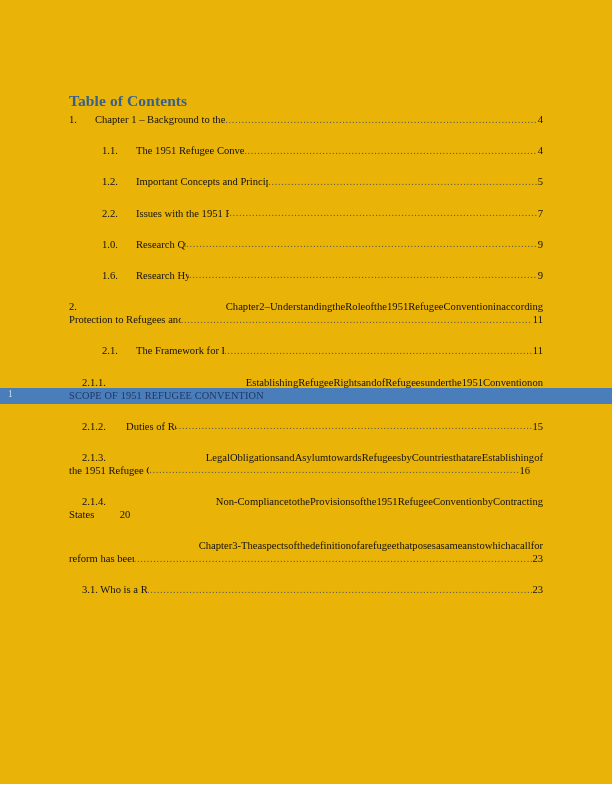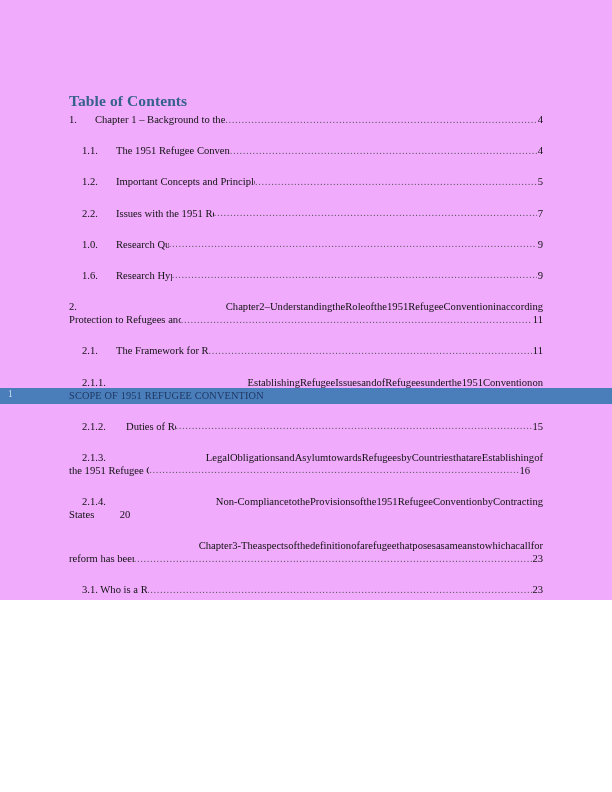--- a/index.html
+++ b/index.html
@@ -14,22 +14,22 @@
     overflow: hidden;
     font-family: "Liberation Serif", "DejaVu Serif", serif;
     color: #000000;
     -webkit-font-smoothing: antialiased;
   }
 
   #page {
     position: absolute;
     left: 0; top: 0;
     width: 612px;
-    height: 600px;
-    background: #f0abfc;
+    height: 784px;
+    background: #eab308;
   }
 
   
   .toc-title {
     position: absolute;
     left: 69px;
     top: 92px;
     font-size: 15.5px;
     font-weight: bold;
     color: #36618e;
@@ -62,21 +62,21 @@
   }
 
   .num {
     flex: 0 0 auto;
     display: inline-block;
   }
 
   
   .lvl1 > .row > .num { width: 26px; }
   .lvl2 { padding-left: 13px; }
-  .lvl2 > .row > .num { width: 34px; }
+  .lvl2 > .row > .num { width: 34px; margin-left: 20px; }
   .lvl3 { padding-left: 13px; }
   .lvl3 > .row > .num { width: 44px; }
 
   .label {
     flex: 0 1 auto;
     overflow: hidden;
   }
 
   
   .leader {
@@ -240,21 +240,21 @@
           <span class="leader"></span>
           <span class="pageno">11</span>
         </div>
       </div>
       <div class="toc-entry lvl3">
         <div class="row justify">
           <span class="num">2.1.1.</span>
           <span class="label">
             <span class="w">Establishing</span>
             <span class="w">Refugee</span>
-            <span class="w">Issues</span>
+            <span class="w">Rights</span>
             <span class="w">and</span>
             <span class="w">of</span>
             <span class="w">Refugees</span>
             <span class="w">under</span>
             <span class="w">the</span>
             <span class="w">1951</span>
             <span class="w">Convention</span>
             <span class="w">on</span>
           </span>
         </div>

